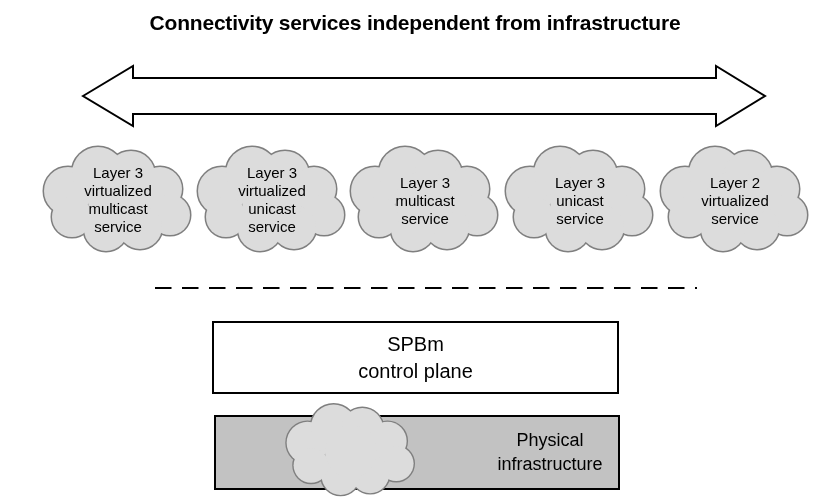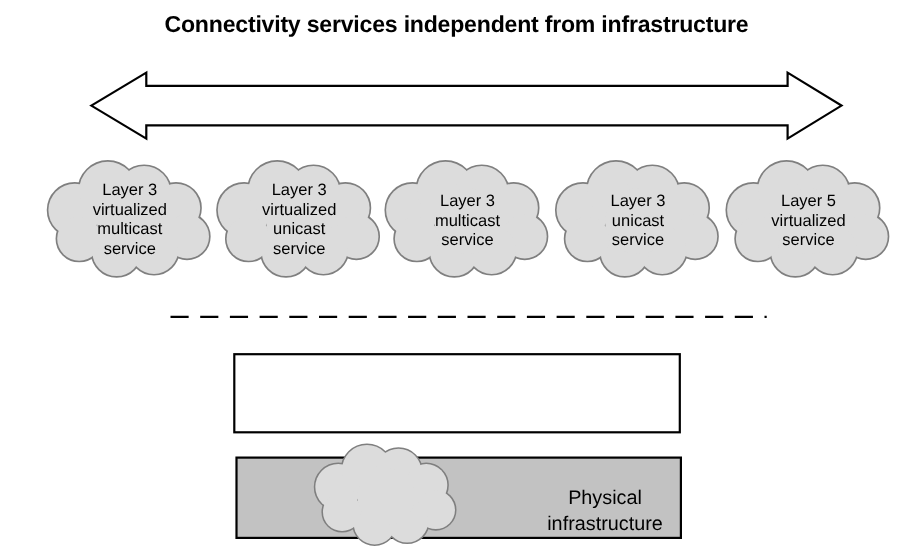--- a/index.html
+++ b/index.html
@@ -30,21 +30,21 @@
     width:150px;
     font-size:15px; line-height:18px;
   }
   .spbm-label {
     left:213px; top:322px; width:405px; height:71px;
     display:flex; align-items:center; justify-content:center;
     font-size:20px; line-height:27px;
   }
   .physical-label {
     left:440px; top:428px; width:220px;
-    font-size:18px; line-height:24px;margin-top:12px;
+    font-size:18px; line-height:24px;
   }
   .ethernet-label {
     left:276px; top:427px; width:150px;
     font-size:18px; line-height:23px;
   }
 </style>
 </head>
 <body>
 
 <div class="canvas">
@@ -95,22 +95,24 @@
   <div class="txt cloud-label" style="left:197px; top:164px;">Layer 3
 virtualized
 unicast
 service</div>
   <div class="txt cloud-label" style="left:350px; top:174px;">Layer 3
 multicast
 service</div>
   <div class="txt cloud-label" style="left:505px; top:174px;">Layer 3
 unicast
 service</div>
-  <div class="txt cloud-label" style="left:660px; top:174px;">Layer 5
+  <div class="txt cloud-label" style="left:660px; top:174px;">Layer 2
 virtualized
 service</div>
 
+  <div class="txt spbm-label">SPBm
+control plane</div>
 
   <div class="txt physical-label">Physical
 infrastructure</div>
 
 
 </div>
 
 </body></html>

